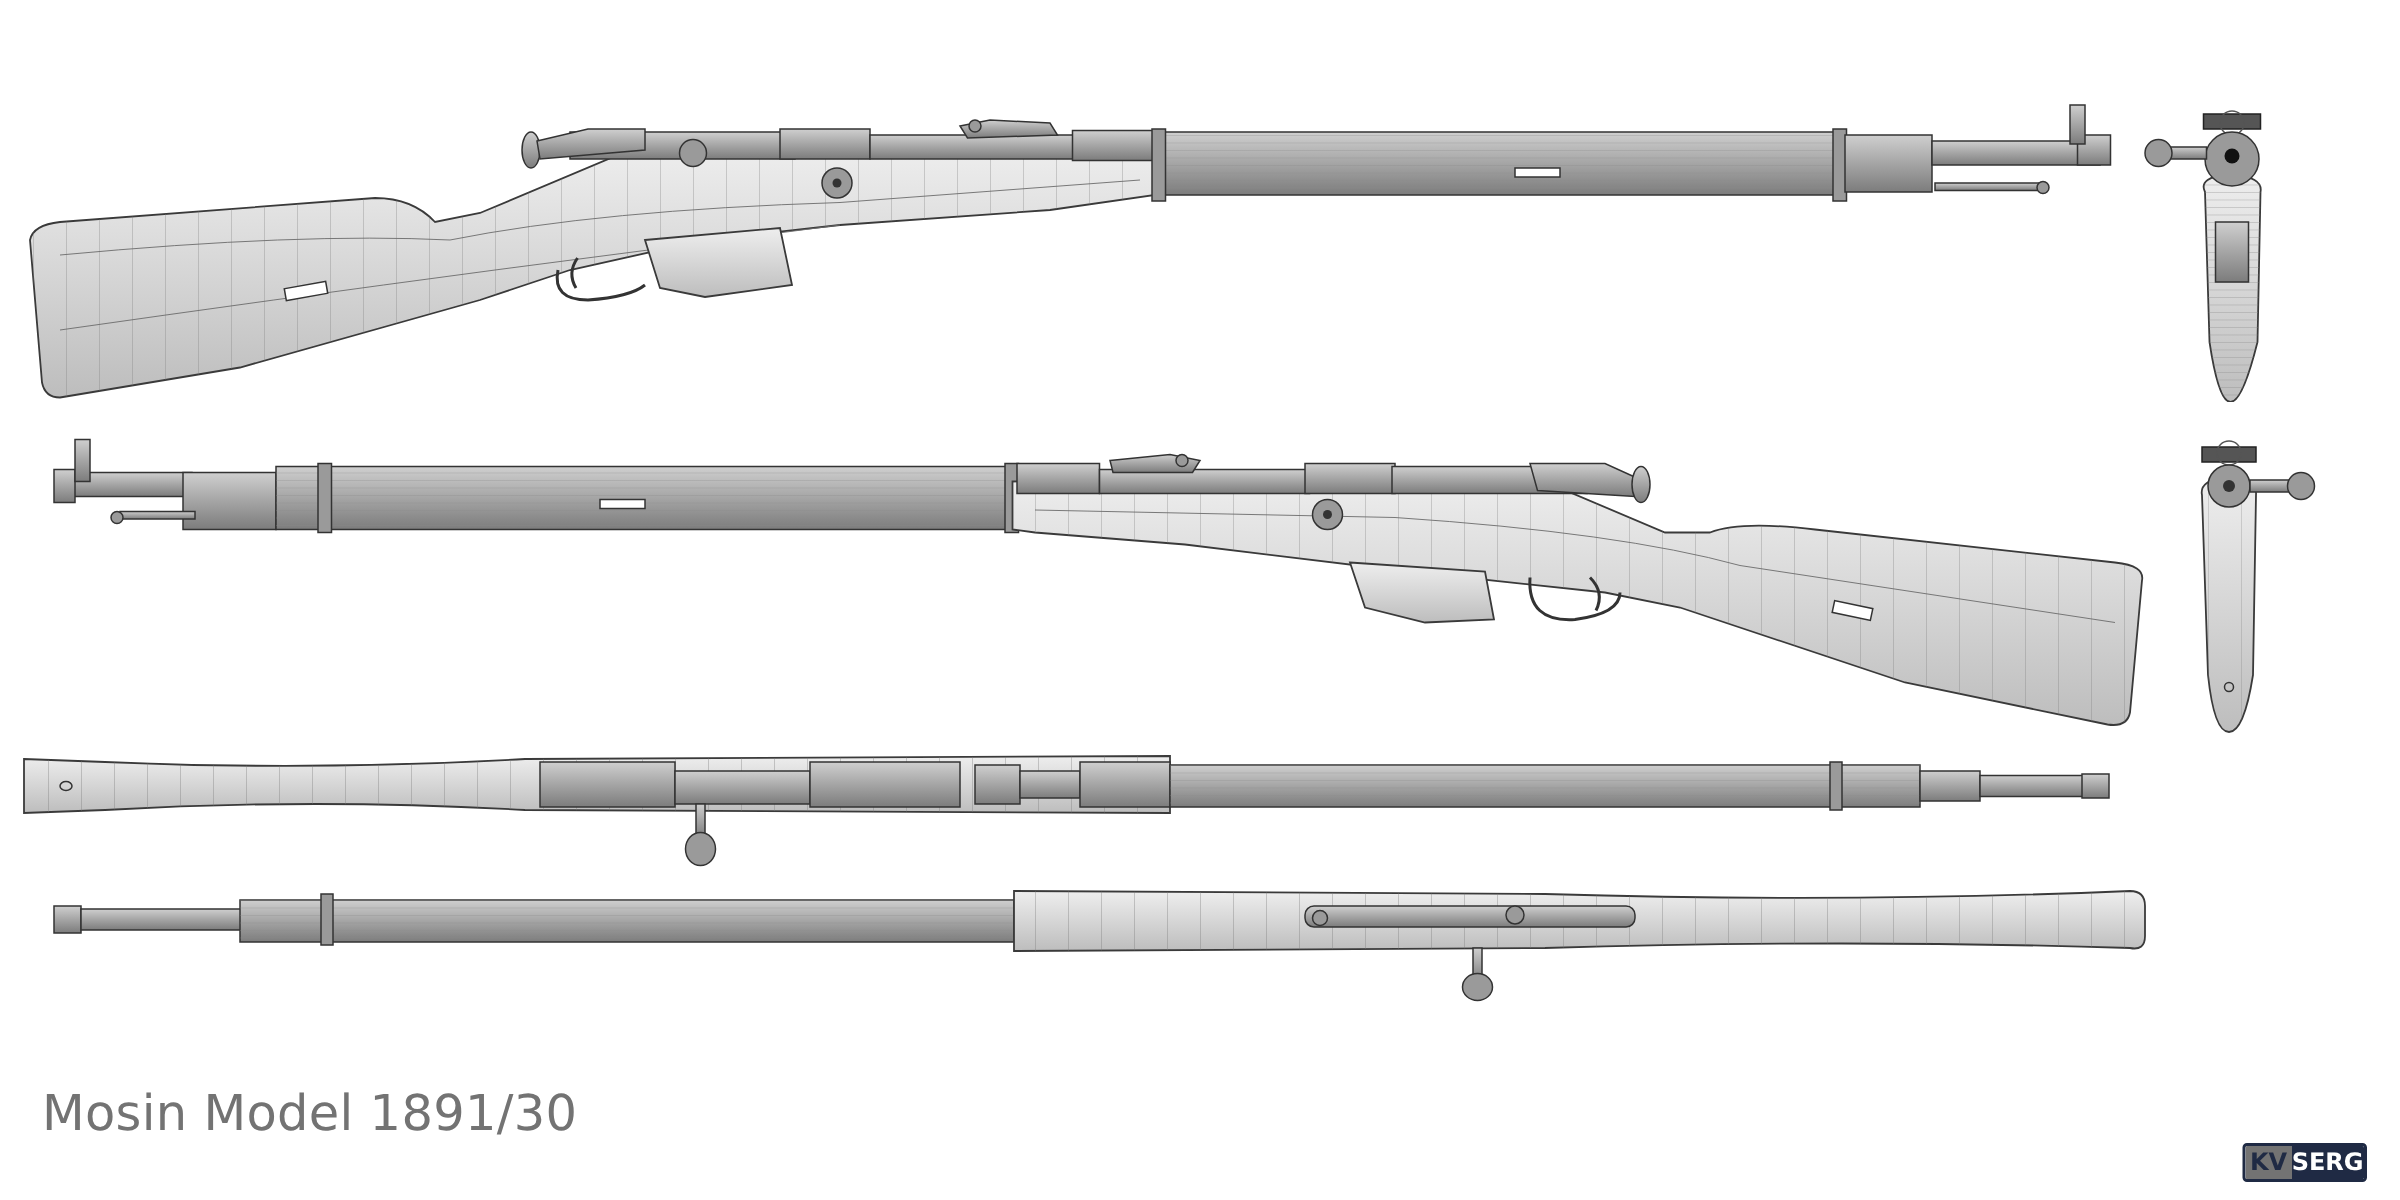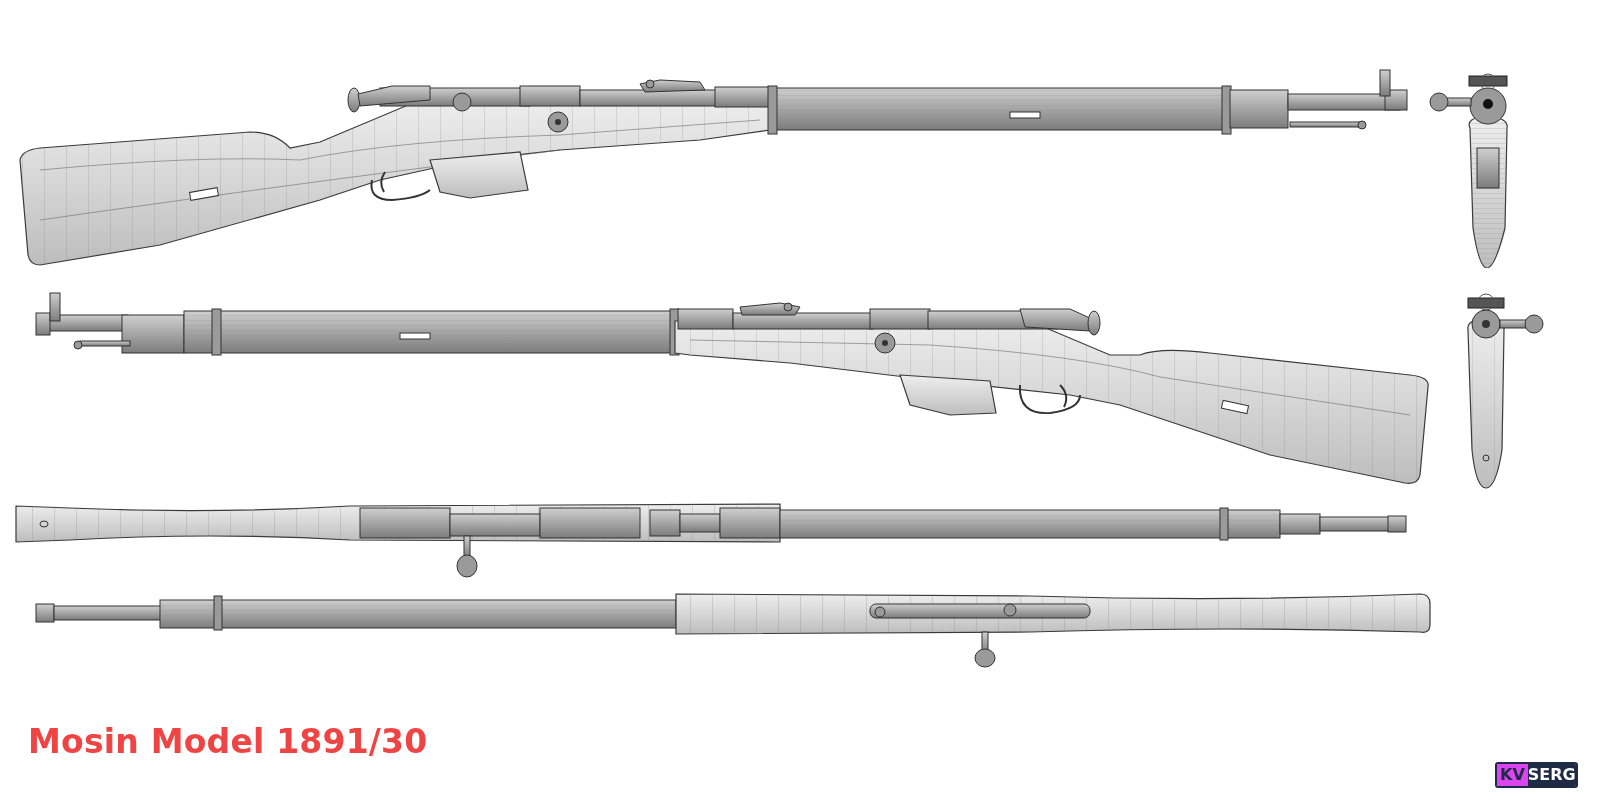--- a/index.html
+++ b/index.html
@@ -1,20 +1,20 @@
 <!DOCTYPE html>
 <html><head>
 <meta charset="utf-8">
 <style>
   html,body{margin:0;padding:0;background:#ffffff;}
   body{width:1600px;height:800px;position:relative;overflow:hidden;font-family:"Liberation Sans",sans-serif;}
   .view{position:absolute;}
-  .title{position:absolute;left:28px;top:722px;font-family:"DejaVu Sans",sans-serif;font-weight:bold;font-size:33px;color:#ef4444;letter-spacing:0.2px;}
+  .title{position:absolute;left:28px;top:722px;font-family:"DejaVu Sans",sans-serif;font-weight:normal;font-size:33px;color:#737373;letter-spacing:0.2px;}
   .logo{position:absolute;left:1495px;top:762px;height:22px;display:flex;border:2px solid #1f2a44;border-radius:3px;overflow:hidden;font-family:"DejaVu Sans",sans-serif;font-weight:bold;font-size:16px;line-height:22px;}
-  .logo .kv{background:#d946ef;color:#1f2a44;padding:0 3px;}
+  .logo .kv{background:#737373;color:#1f2a44;padding:0 3px;}
   .logo .serg{background:#1f2a44;color:#ffffff;padding:0 0;}
   svg .stk{fill:url(#stockGrad);stroke:#3a3a3a;stroke-width:1.2;}
   svg .mtl{fill:url(#metalGrad);stroke:#333;stroke-width:1;}
   svg .dk{fill:#555;stroke:#222;stroke-width:1;}
   svg .wire{stroke:#6b6b6b;stroke-width:0.6;fill:none;}
   svg .ring{fill:#9a9a9a;stroke:#333;stroke-width:1;}
 </style>
 </head>
 <body>
 

